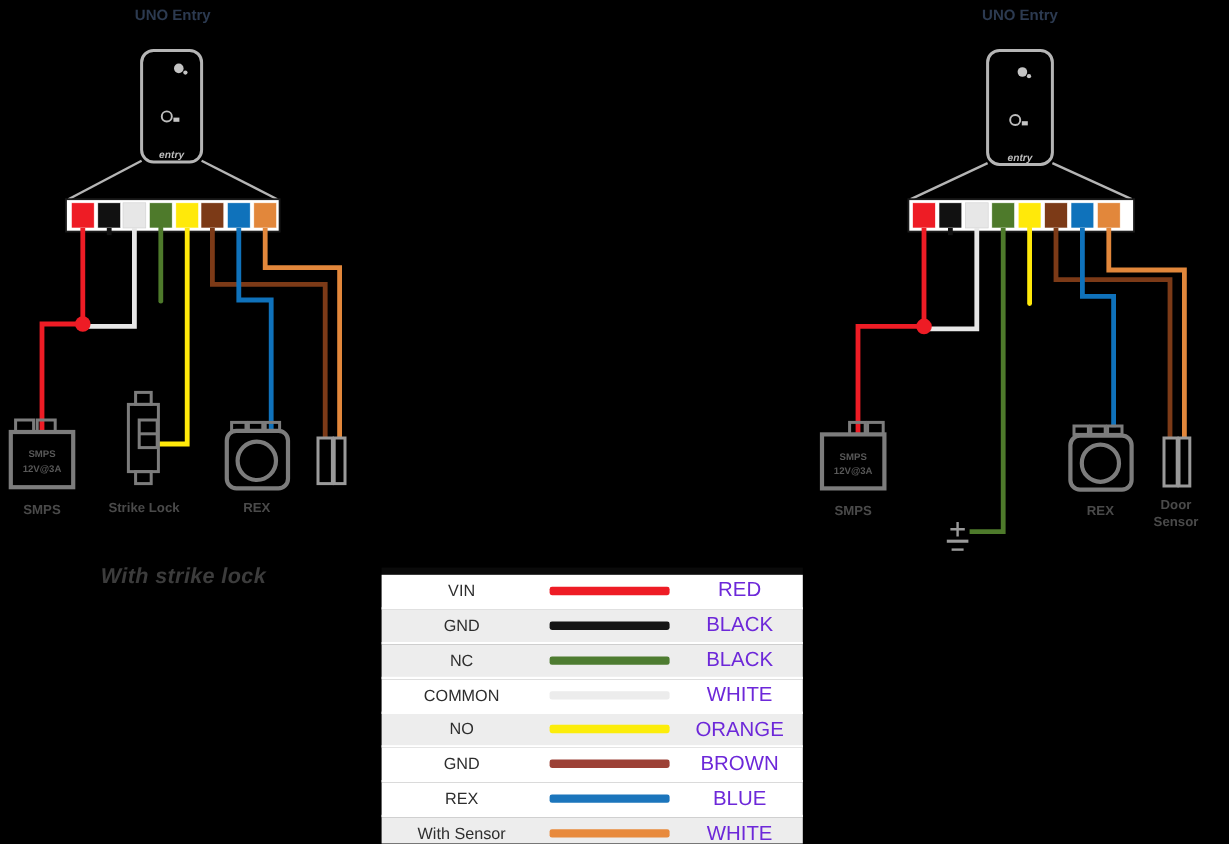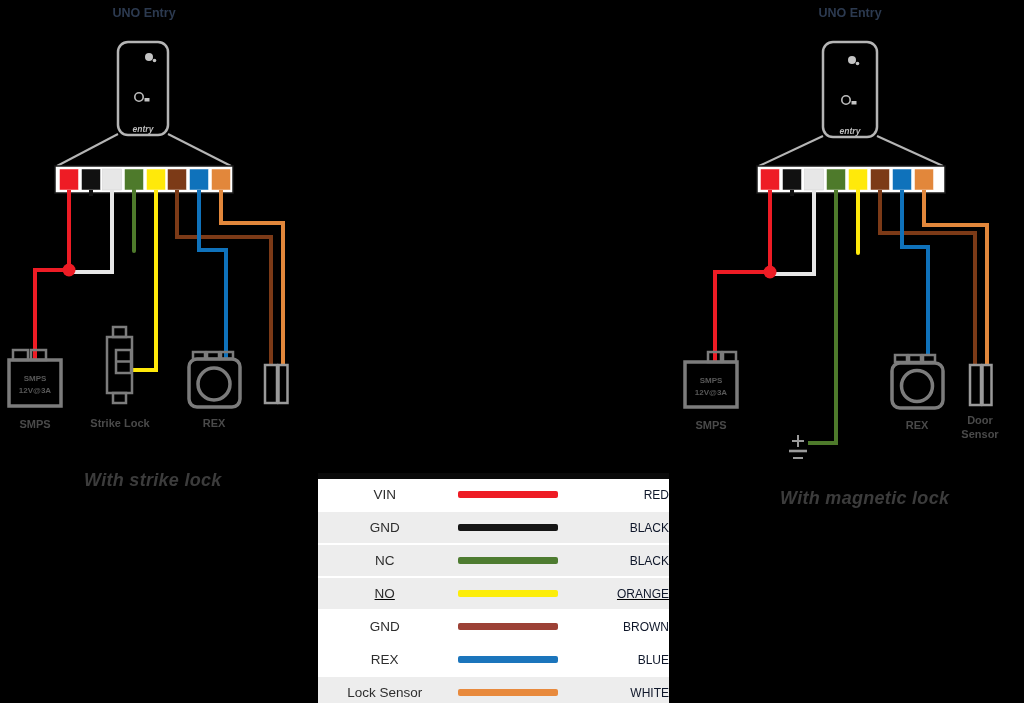--- a/index.html
+++ b/index.html
@@ -36,21 +36,21 @@
   .pol{stroke:var(--polarity,#9a9a9a);stroke-width:2;fill:none;}
   .pol-bar{stroke-width:2.6;}
   
   .legend{left:318px;top:473px;width:351px;height:229px;display:flex;flex-direction:column;
           border-top:6px solid var(--table_border,#0a0a0a);border-bottom:6px solid var(--table_border,#0a0a0a);}
   .lrow{flex:1;display:flex;align-items:center;border-bottom:2px solid #fff;box-sizing:border-box;}
   .lrow:last-child{border-bottom:none;}
   .lfn{flex:0 0 38%;text-align:center;font-size:13.5px;color:#2e2e2e;}
   .lsw{flex:0 0 32%;display:flex;justify-content:center;align-items:center;}
   .lswl{display:block;width:100px;height:7px;border-radius:2px;}
-  .lcn{flex:0 0 30%;text-align:right;font-size:12px;color:#0f172a;}
+  .lcn{flex:0 0 30%;text-align:center;font-size:17px;color:#6d28d9;}
 </style>
 </head>
 <body>
 
 <div class="canvas">
 
   <div class="abs title" style="left:99px;top:6px;">UNO Entry</div>
 
   <svg class="abs" style="left:0;top:0;" width="340" height="470" viewBox="0 0 340 470">
 
@@ -198,21 +198,20 @@
     </g>
 
     <g>
       <rect x="290" y="365" width="11" height="40" class="comp sensor"></rect>
       <rect x="302.5" y="365" width="9" height="40" class="comp sensor"></rect>
       <text x="300" y="424" class="complabel">Door</text>
       <text x="300" y="438" class="complabel">Sensor</text>
     </g>
   </svg>
 
-  <div class="abs caption" style="left:780px;top:488px;">With magnetic lock</div>
 
   <div class="abs legend">
 
     <div class="lrow" style="background: rgb(255, 255, 255);">
       <div class="lfn">VIN</div>
       <div class="lsw">
           <span class="lswl" style="background: rgb(238, 28, 37);"></span>
         </div>
       <div class="lcn">RED</div>
     </div>
@@ -226,22 +225,29 @@
     </div>
 
     <div class="lrow" style="background: rgb(237, 237, 237);">
       <div class="lfn">NC</div>
       <div class="lsw">
           <span class="lswl" style="background: rgb(78, 124, 49);"></span>
         </div>
       <div class="lcn">BLACK</div>
     </div>
 
-
-    <div class="lrow" style="background: rgb(237, 237, 237); text-decoration: underline;">
+    <div class="lrow" style="background: rgb(255, 255, 255);">
+      <div class="lfn">COMMON</div>
+      <div class="lsw">
+          <span class="lswl" style="background: rgb(236, 236, 236);"></span>
+        </div>
+      <div class="lcn">WHITE</div>
+    </div>
+
+    <div class="lrow" style="background: rgb(237, 237, 237);">
       <div class="lfn">NO</div>
       <div class="lsw">
           <span class="lswl" style="background: rgb(252, 237, 10);"></span>
         </div>
       <div class="lcn">ORANGE</div>
     </div>
 
     <div class="lrow" style="background: rgb(255, 255, 255);">
       <div class="lfn">GND</div>
       <div class="lsw">
@@ -252,21 +258,21 @@
 
     <div class="lrow" style="background: rgb(255, 255, 255);">
       <div class="lfn">REX</div>
       <div class="lsw">
           <span class="lswl" style="background: rgb(27, 117, 188);"></span>
         </div>
       <div class="lcn">BLUE</div>
     </div>
 
     <div class="lrow" style="background: rgb(237, 237, 237);">
-      <div class="lfn">Lock Sensor</div>
+      <div class="lfn">With Sensor</div>
       <div class="lsw">
           <span class="lswl" style="background: rgb(232, 138, 61);"></span>
         </div>
       <div class="lcn">WHITE</div>
     </div>
 
   </div>
 </div>
 
 </body></html>

